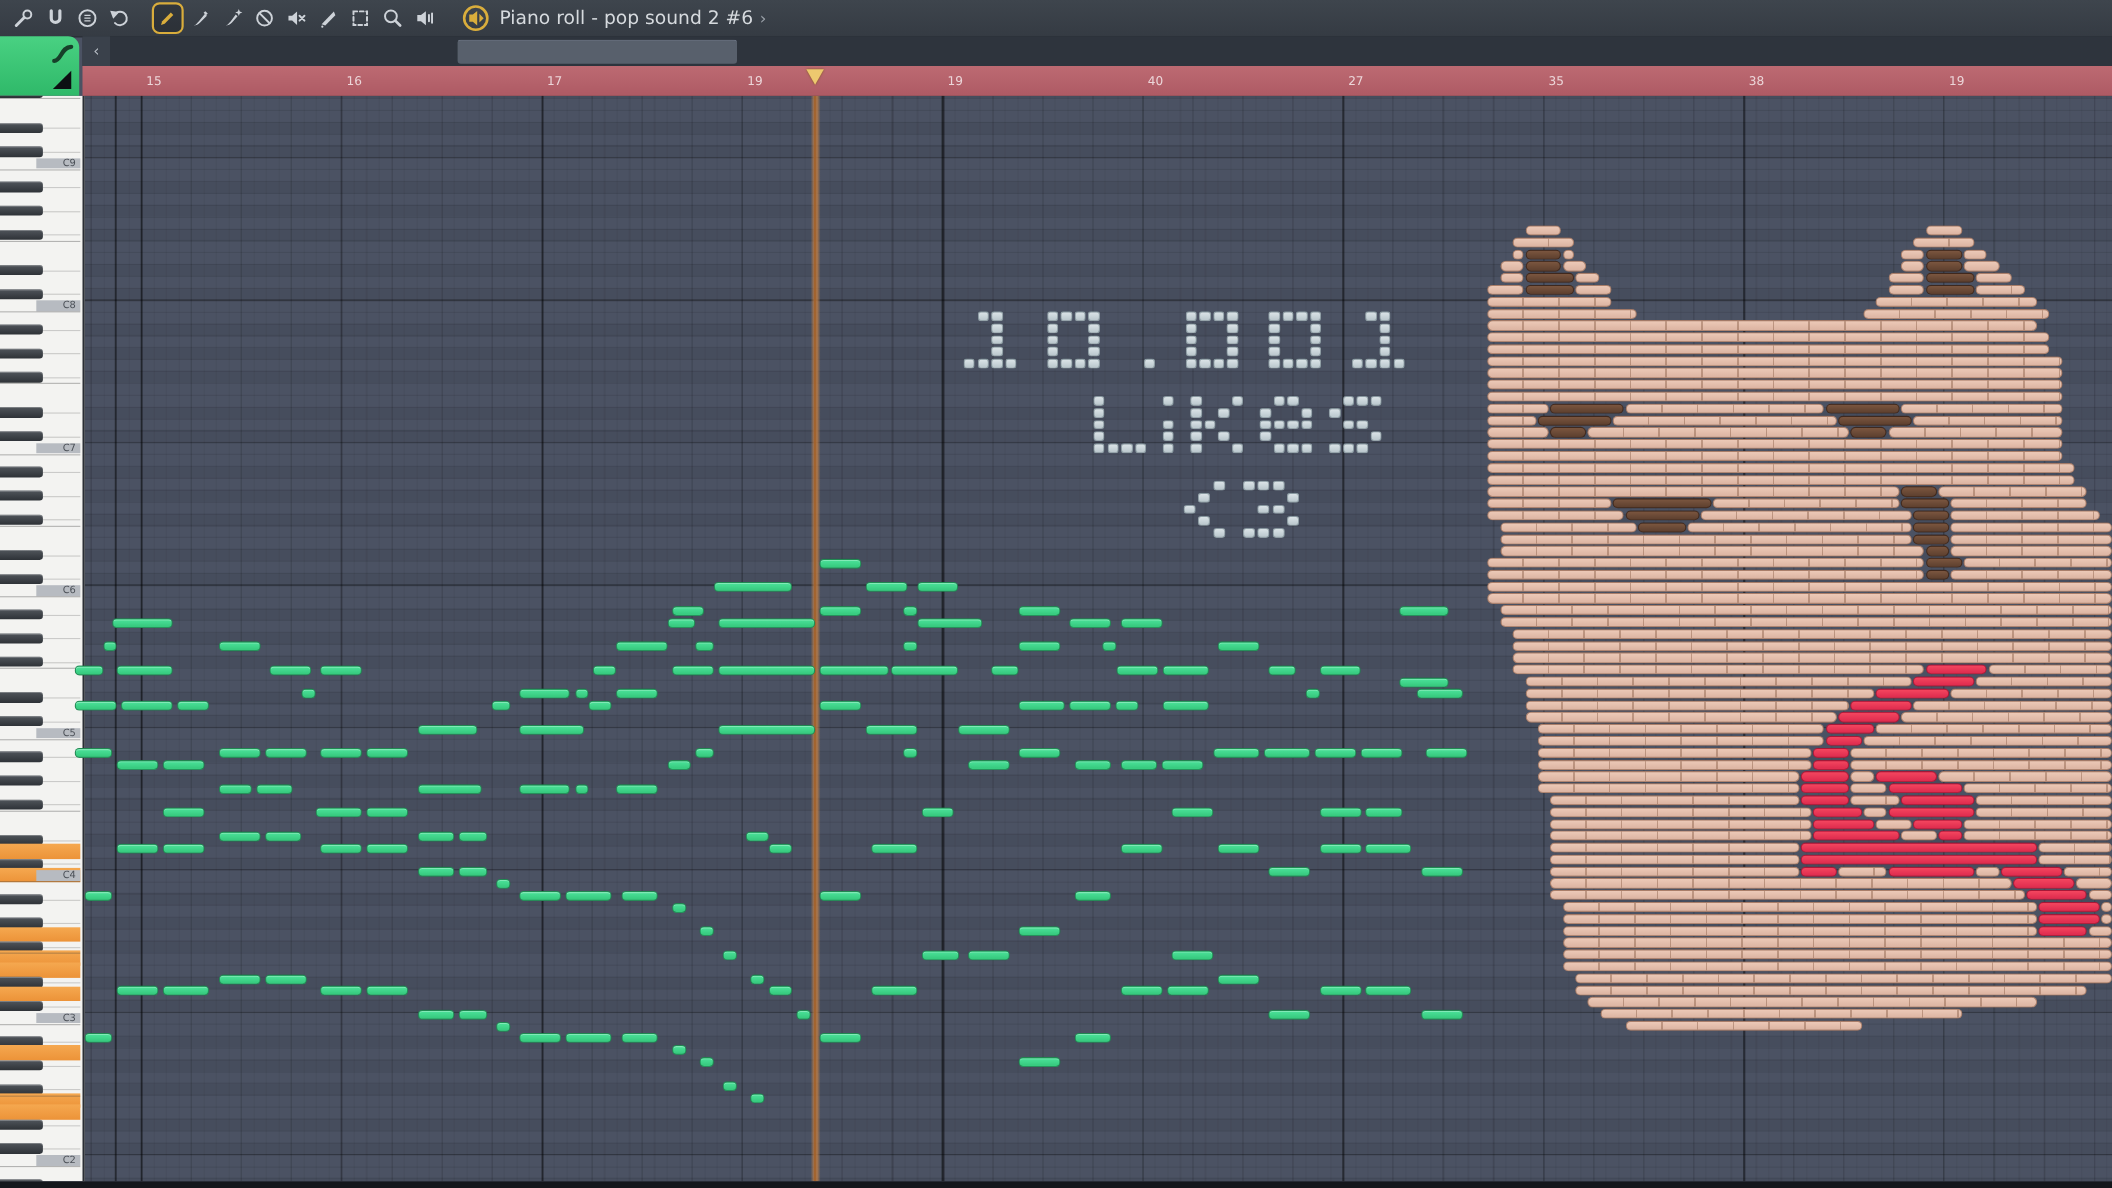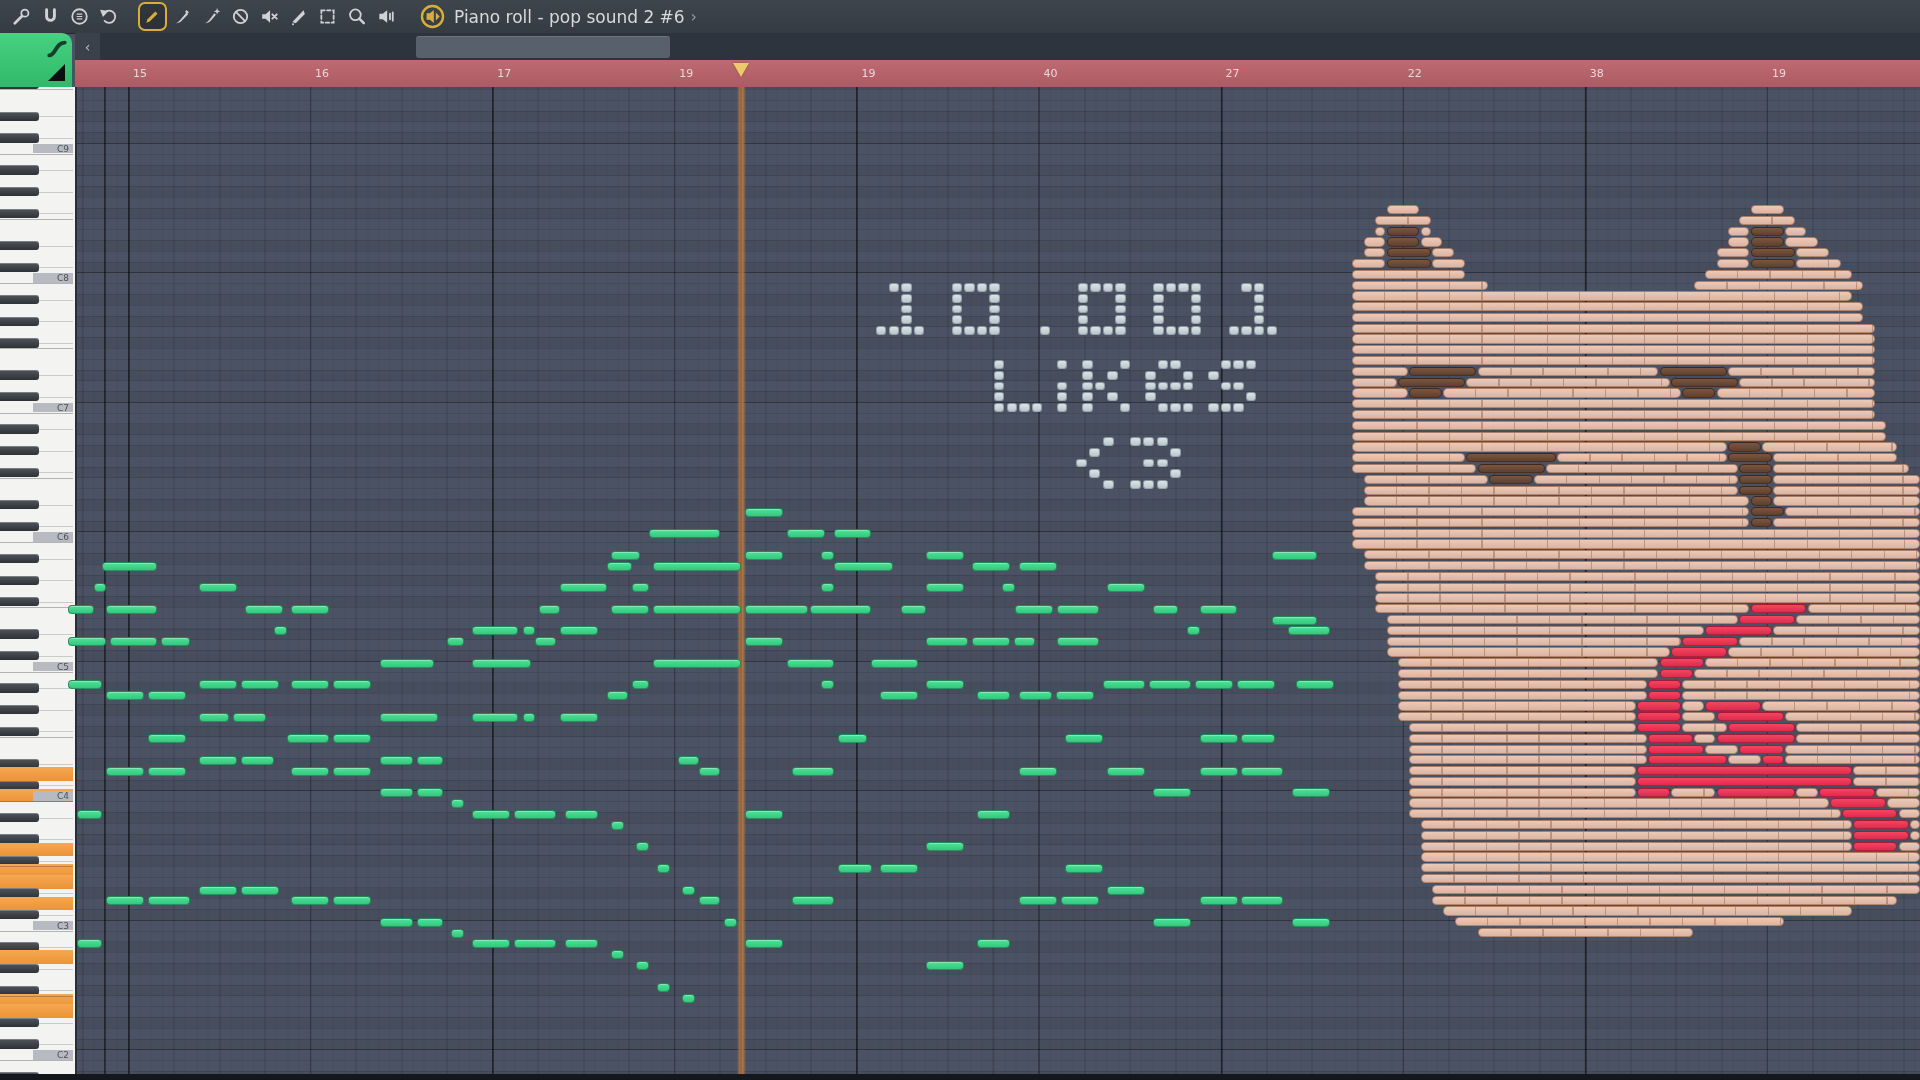--- a/index.html
+++ b/index.html
@@ -176,21 +176,21 @@
   </div>
 
   <div id="ruler">
       <span class="barnum" style="left: 58px;">15</span>
       <span class="barnum" style="left: 240.1px;">16</span>
       <span class="barnum" style="left: 422.2px;">17</span>
       <span class="barnum" style="left: 604.3px;">19</span>
       <span class="barnum" style="left: 786.4px;">19</span>
       <span class="barnum" style="left: 968.5px;">40</span>
       <span class="barnum" style="left: 1150.6px;">27</span>
-      <span class="barnum" style="left: 1332.7px;">22</span>
+      <span class="barnum" style="left: 1332.7px;">35</span>
       <span class="barnum" style="left: 1514.8px;">38</span>
       <span class="barnum" style="left: 1696.9px;">19</span>
       <div id="playhead-tri" style="left: 658px;"></div>
     </div>
 
   <div id="content">
     <div id="gridbg"></div>
     <div id="rowshades">
         <div style="position: absolute; left: 75px; top: -8.54px; width: 1845px; height: 10.79px; background: rgba(0, 0, 0, 0.055);"></div>
         <div style="position: absolute; left: 75px; top: 23.83px; width: 1845px; height: 10.79px; background: rgba(0, 0, 0, 0.055);"></div>

